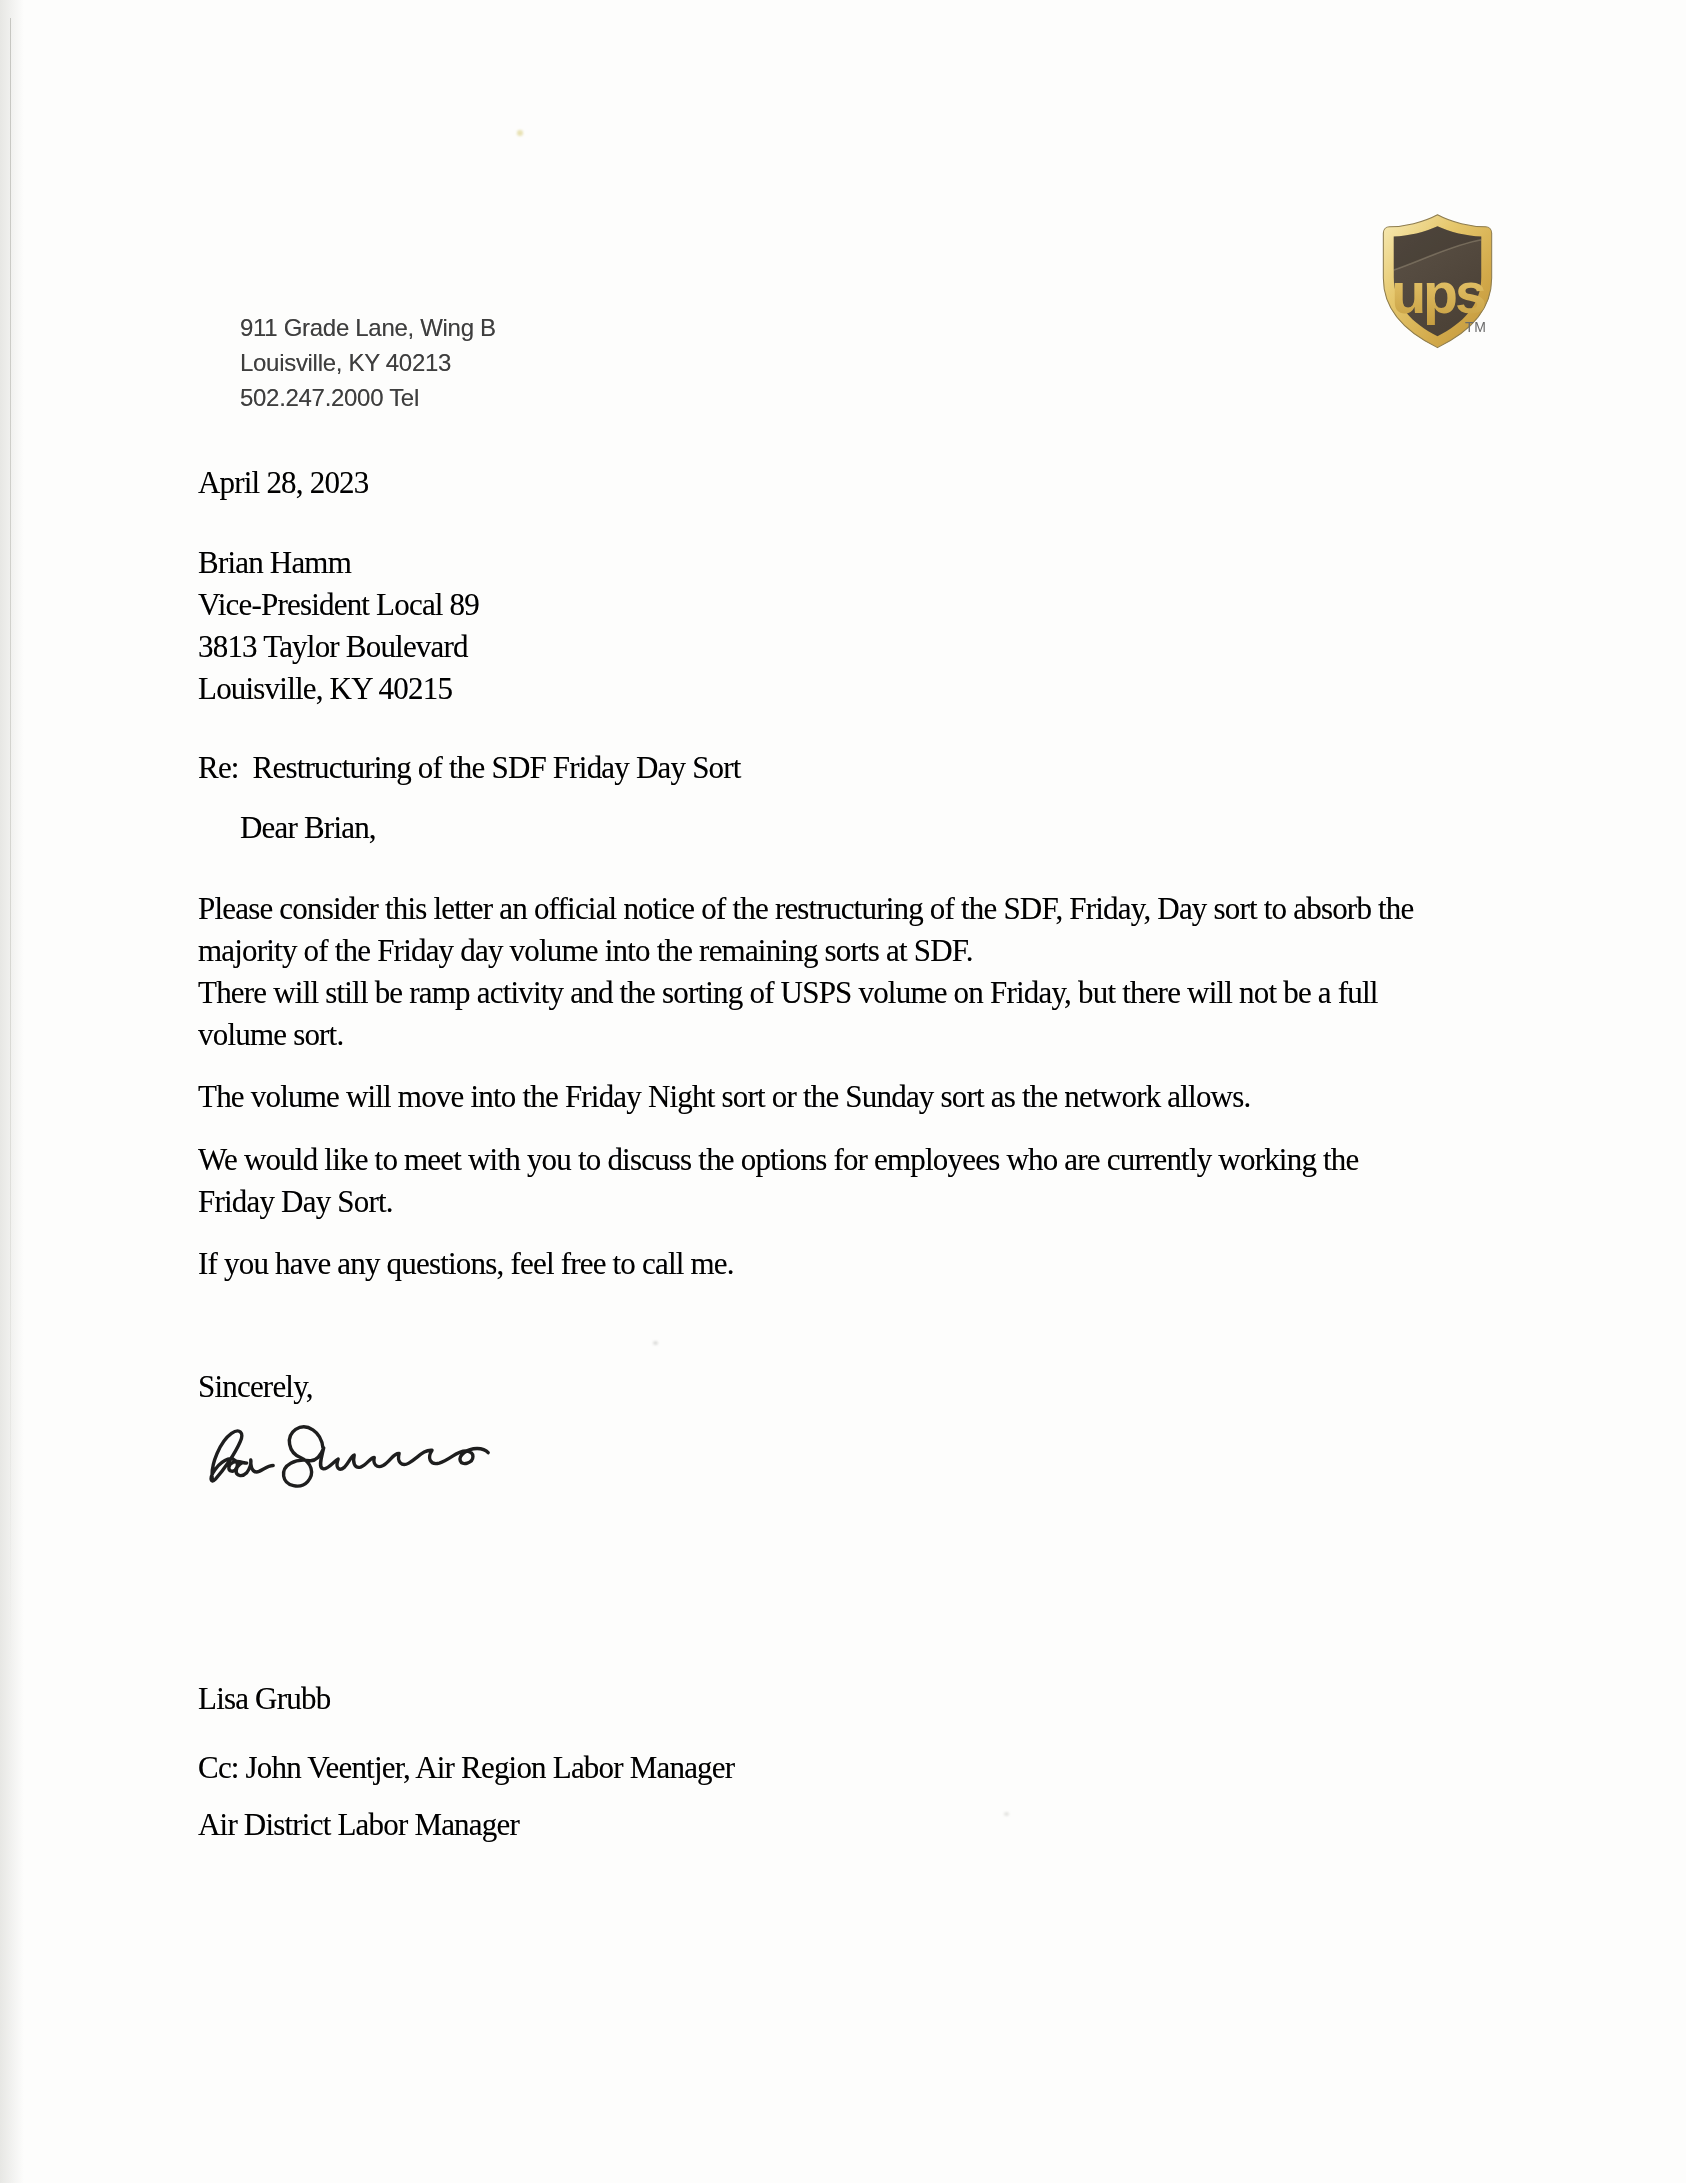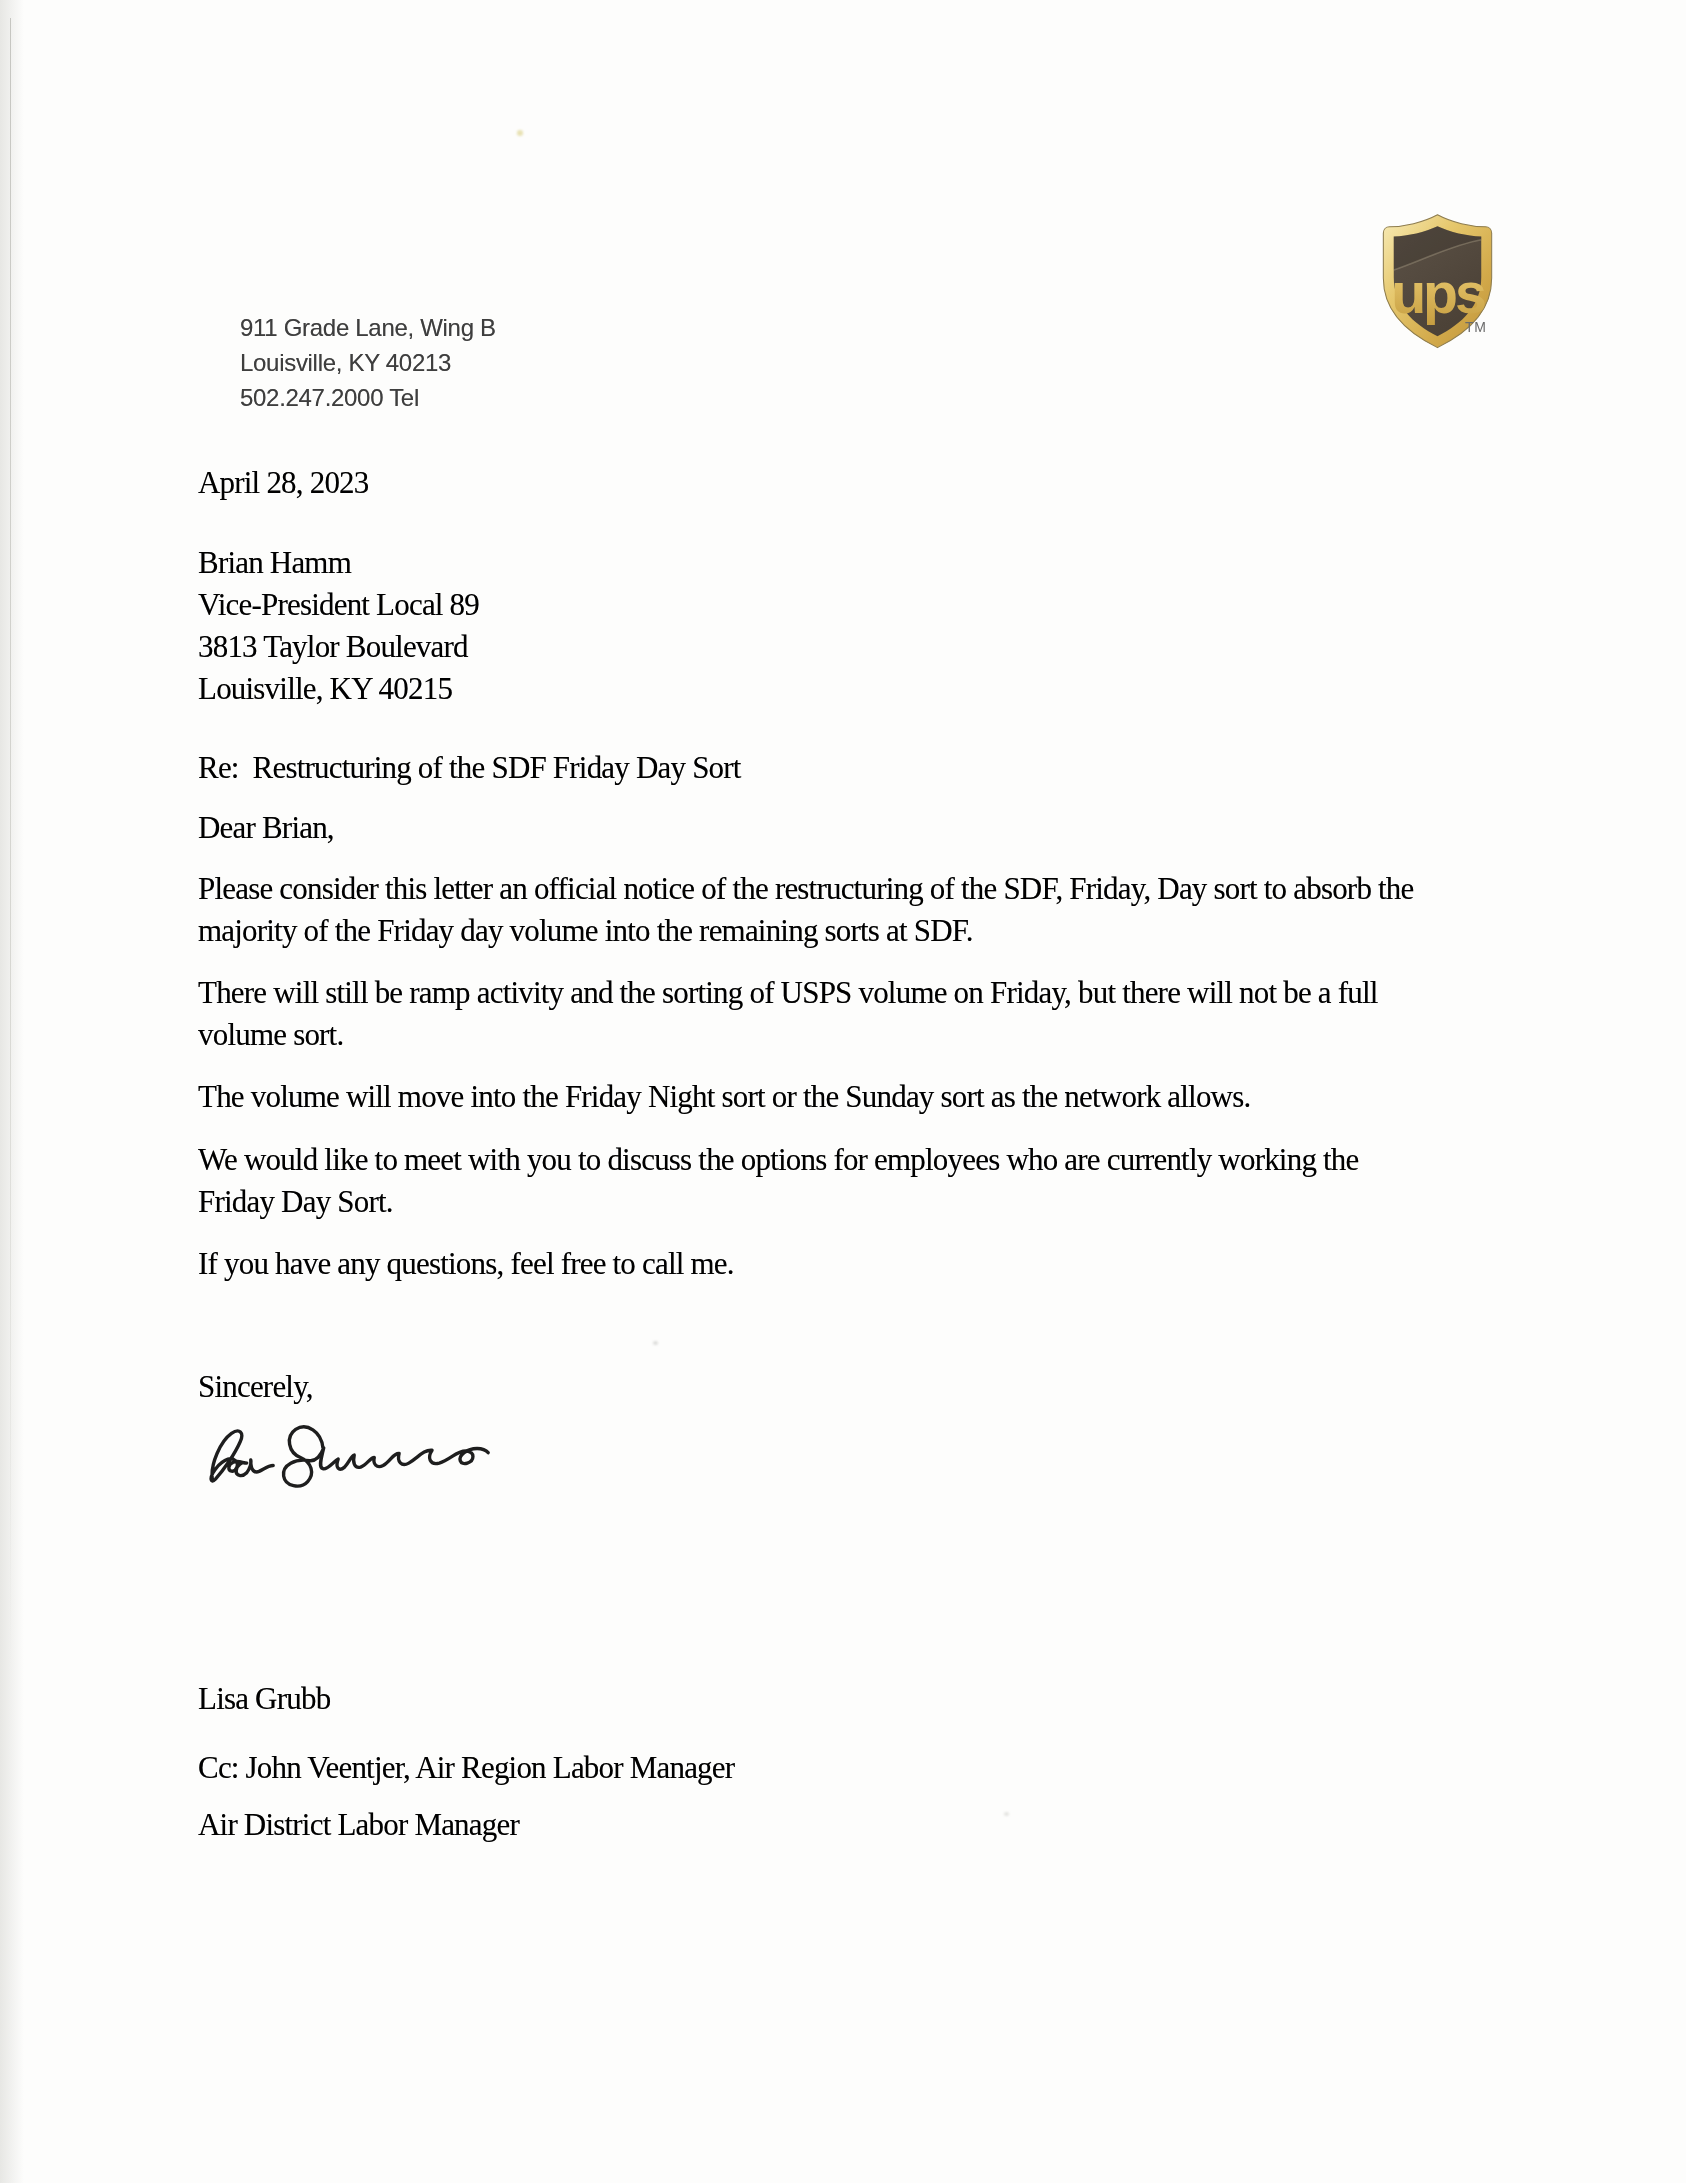--- a/index.html
+++ b/index.html
@@ -48,22 +48,22 @@
   
   .body-line,.para{
     position:absolute;left:198px;
     font-size:31px;line-height:42px;letter-spacing:-0.8px;
     color:#000000;
     font-family:Liberation Serif, serif;
   }
   .pos-date{top:462px;}
   .pos-recipient{top:542px;}
   .pos-subject{top:747px;}
-  .pos-salutation{top:807px;}
-  .pos-p1{top:868px;}
+  .pos-salutation{top:807px;margin-left:42px;}
+  .pos-p1{top:888px;}
   .pos-p2{top:972px;}
   .pos-p3{top:1076px;}
   .pos-p4{top:1139px;}
   .pos-p5{top:1243px;}
   .pos-closing{top:1366px;}
   .pos-name{top:1594px;}
   .pos-cc{top:1747px;}
 
   .signature{
     position:absolute;left:201px;top:1414px;width:292px;height:95px;

